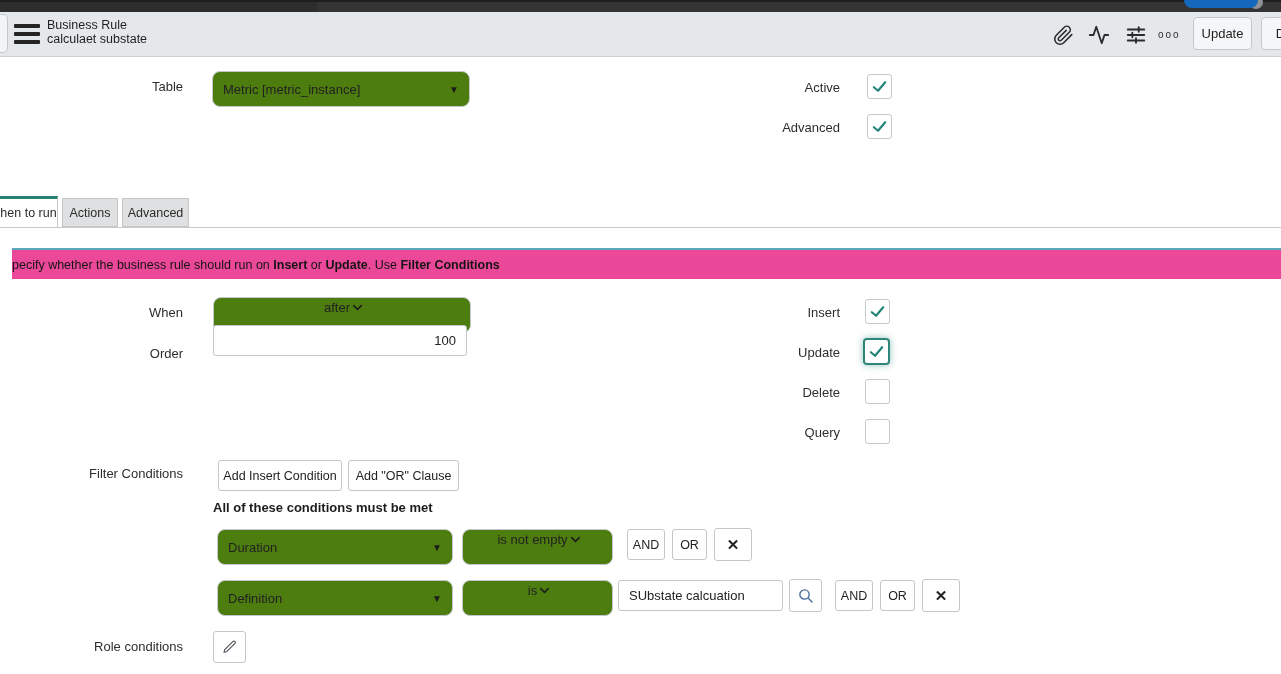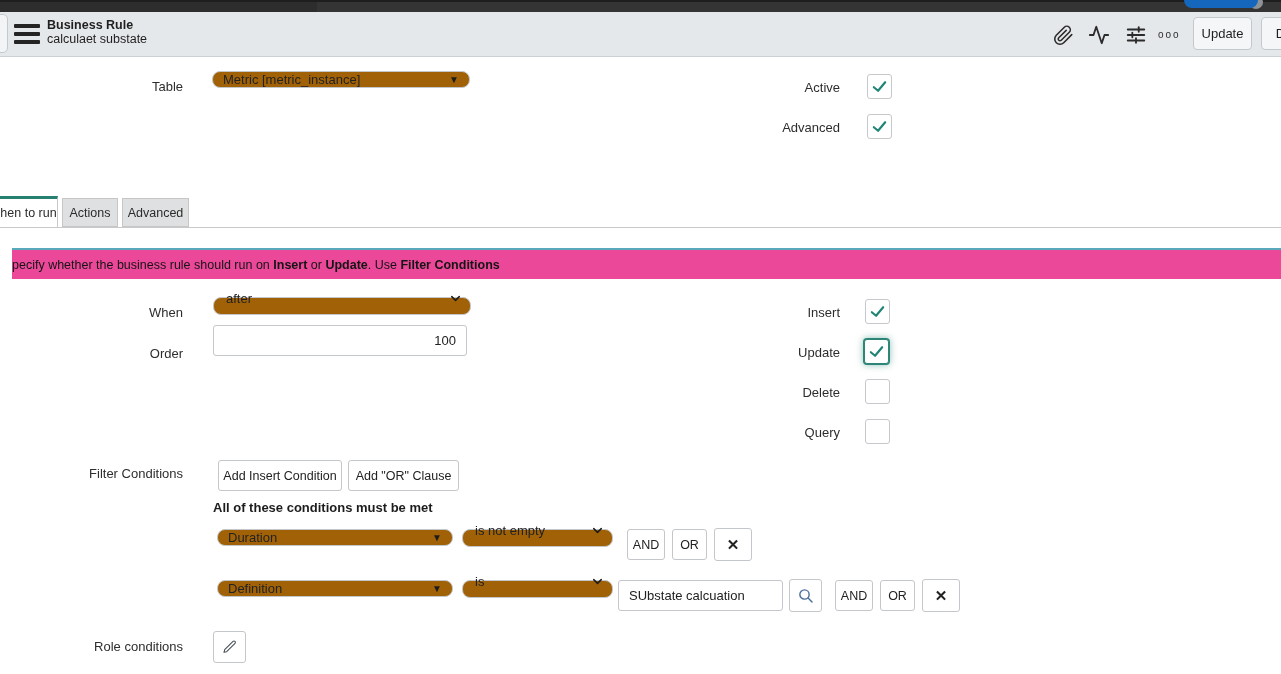--- a/index.html
+++ b/index.html
@@ -14,38 +14,38 @@
   .dot{position:absolute;left:1249px;top:-4px;width:14px;height:13px;border-radius:50%;background:#8e9296;z-index:5}
   .pill{position:absolute;left:1184px;top:-8px;width:74px;height:16px;border-radius:8px;background:#1467bd;z-index:6}
   
   .header{position:absolute;left:0;top:12px;width:1281px;height:45px;background:#e5e8eb;
     border-bottom:1px solid #cbd0d4;box-sizing:border-box;z-index:3}
   .backbtn{position:absolute;left:-25px;top:2px;width:33px;height:39px;background:#f3f4f5;
     border:1px solid #c4c9cd;border-radius:5px;box-sizing:border-box}
   .hamburger{position:absolute;left:14px;top:12px;width:26px;height:21px;cursor:pointer}
   .hamburger i{display:block;height:4px;background:#242424;border-radius:1px;margin-bottom:4px}
   .hamburger i:last-child{margin-bottom:0}
-  .hdr-title{position:absolute;left:47px;top:6px;font-size:12.5px;font-weight:bold;color:#1f1f1f;line-height:14px}
+  .hdr-title{position:absolute;left:47px;top:6px;font-size:12.5px;font-weight:normal;color:#1f1f1f;line-height:14px}
   .hdr-sub{position:absolute;left:47px;top:20px;font-size:12.5px;color:#1f1f1f;line-height:14px}
   .hicon{position:absolute;top:11px;width:26px;height:24px;display:flex;align-items:center;justify-content:center;cursor:pointer}
   .more{position:absolute;left:1158px;top:17px;font-size:10px;font-weight:normal;letter-spacing:2px;color:#2e2e2e;cursor:pointer}
   .hbtn{position:absolute;top:5px;height:33px;background:#f5f6f7;border:1px solid #c4c8cc;border-radius:4px;
     box-sizing:border-box;font-size:13px;color:#1f1f1f;display:flex;align-items:center;justify-content:center;cursor:pointer}
   #btn-update{left:1193px;width:59px}
   #btn-delete{left:1261px;width:46px}
   
   .lbl{position:absolute;font-size:13px;color:#2d2d2d}
   .lbl-l{left:40px;width:143px;text-align:right}
   .lbl-r{left:690px;width:150px;text-align:right}
   
-  .fld{position:absolute;box-sizing:border-box;height:17px;background:#a16207;border:1px solid #c3c7cb;
+  .fld{position:absolute;box-sizing:border-box;height:36px;background:#4d7c0f;border:1px solid #c3c7cb;
     border-radius:8px;font-size:13px;color:#222;display:flex;align-items:center}
   .refsel{justify-content:space-between;padding:0 10px;cursor:pointer}
   .refsel .arrow{font-size:10px;color:#1c1c1c}
-  .chevsel{justify-content:space-between;padding:0 7px 16px 12px;cursor:pointer}
+  .chevsel{justify-content:center;padding:0 7px 16px 12px;cursor:pointer}
   .inp{position:absolute;box-sizing:border-box;height:31px;background:#fff;border:1px solid #c3c7cb;
     border-radius:3px;font-size:13px;color:#222;padding:0 10px;font-family:inherit;outline:none}
   .formbtn{position:absolute;box-sizing:border-box;background:#fff;border:1px solid #c3c7cb;border-radius:3px;
     font-size:12.5px;color:#222;display:flex;align-items:center;justify-content:center;cursor:pointer}
   .cb{position:absolute;width:25px;height:25px;background:#fff;border:1px solid #c5c8cc;border-radius:3px;
     box-sizing:border-box;display:flex;align-items:center;justify-content:center;cursor:pointer}
   .cb-focus{border-color:#2c8577;box-shadow:0 0 0 1px #2c8577,0 0 7px 1px rgba(44,133,119,.5)}
   
   .tab{position:absolute;height:31px;box-sizing:border-box;display:flex;align-items:center;justify-content:center;
     font-size:12.5px;color:#2b2b2b;cursor:pointer}

